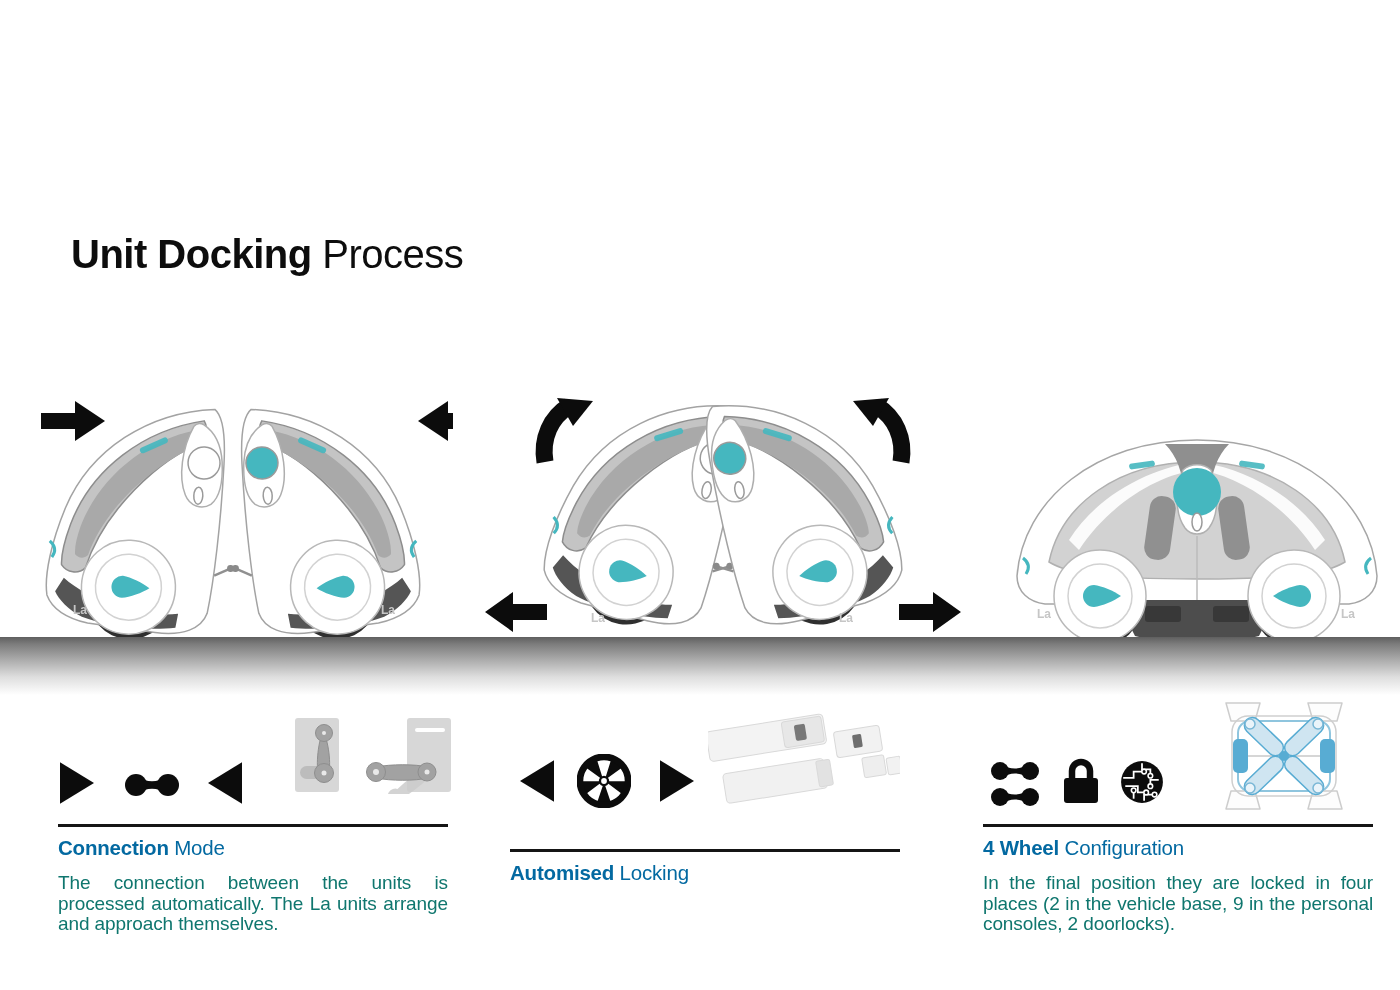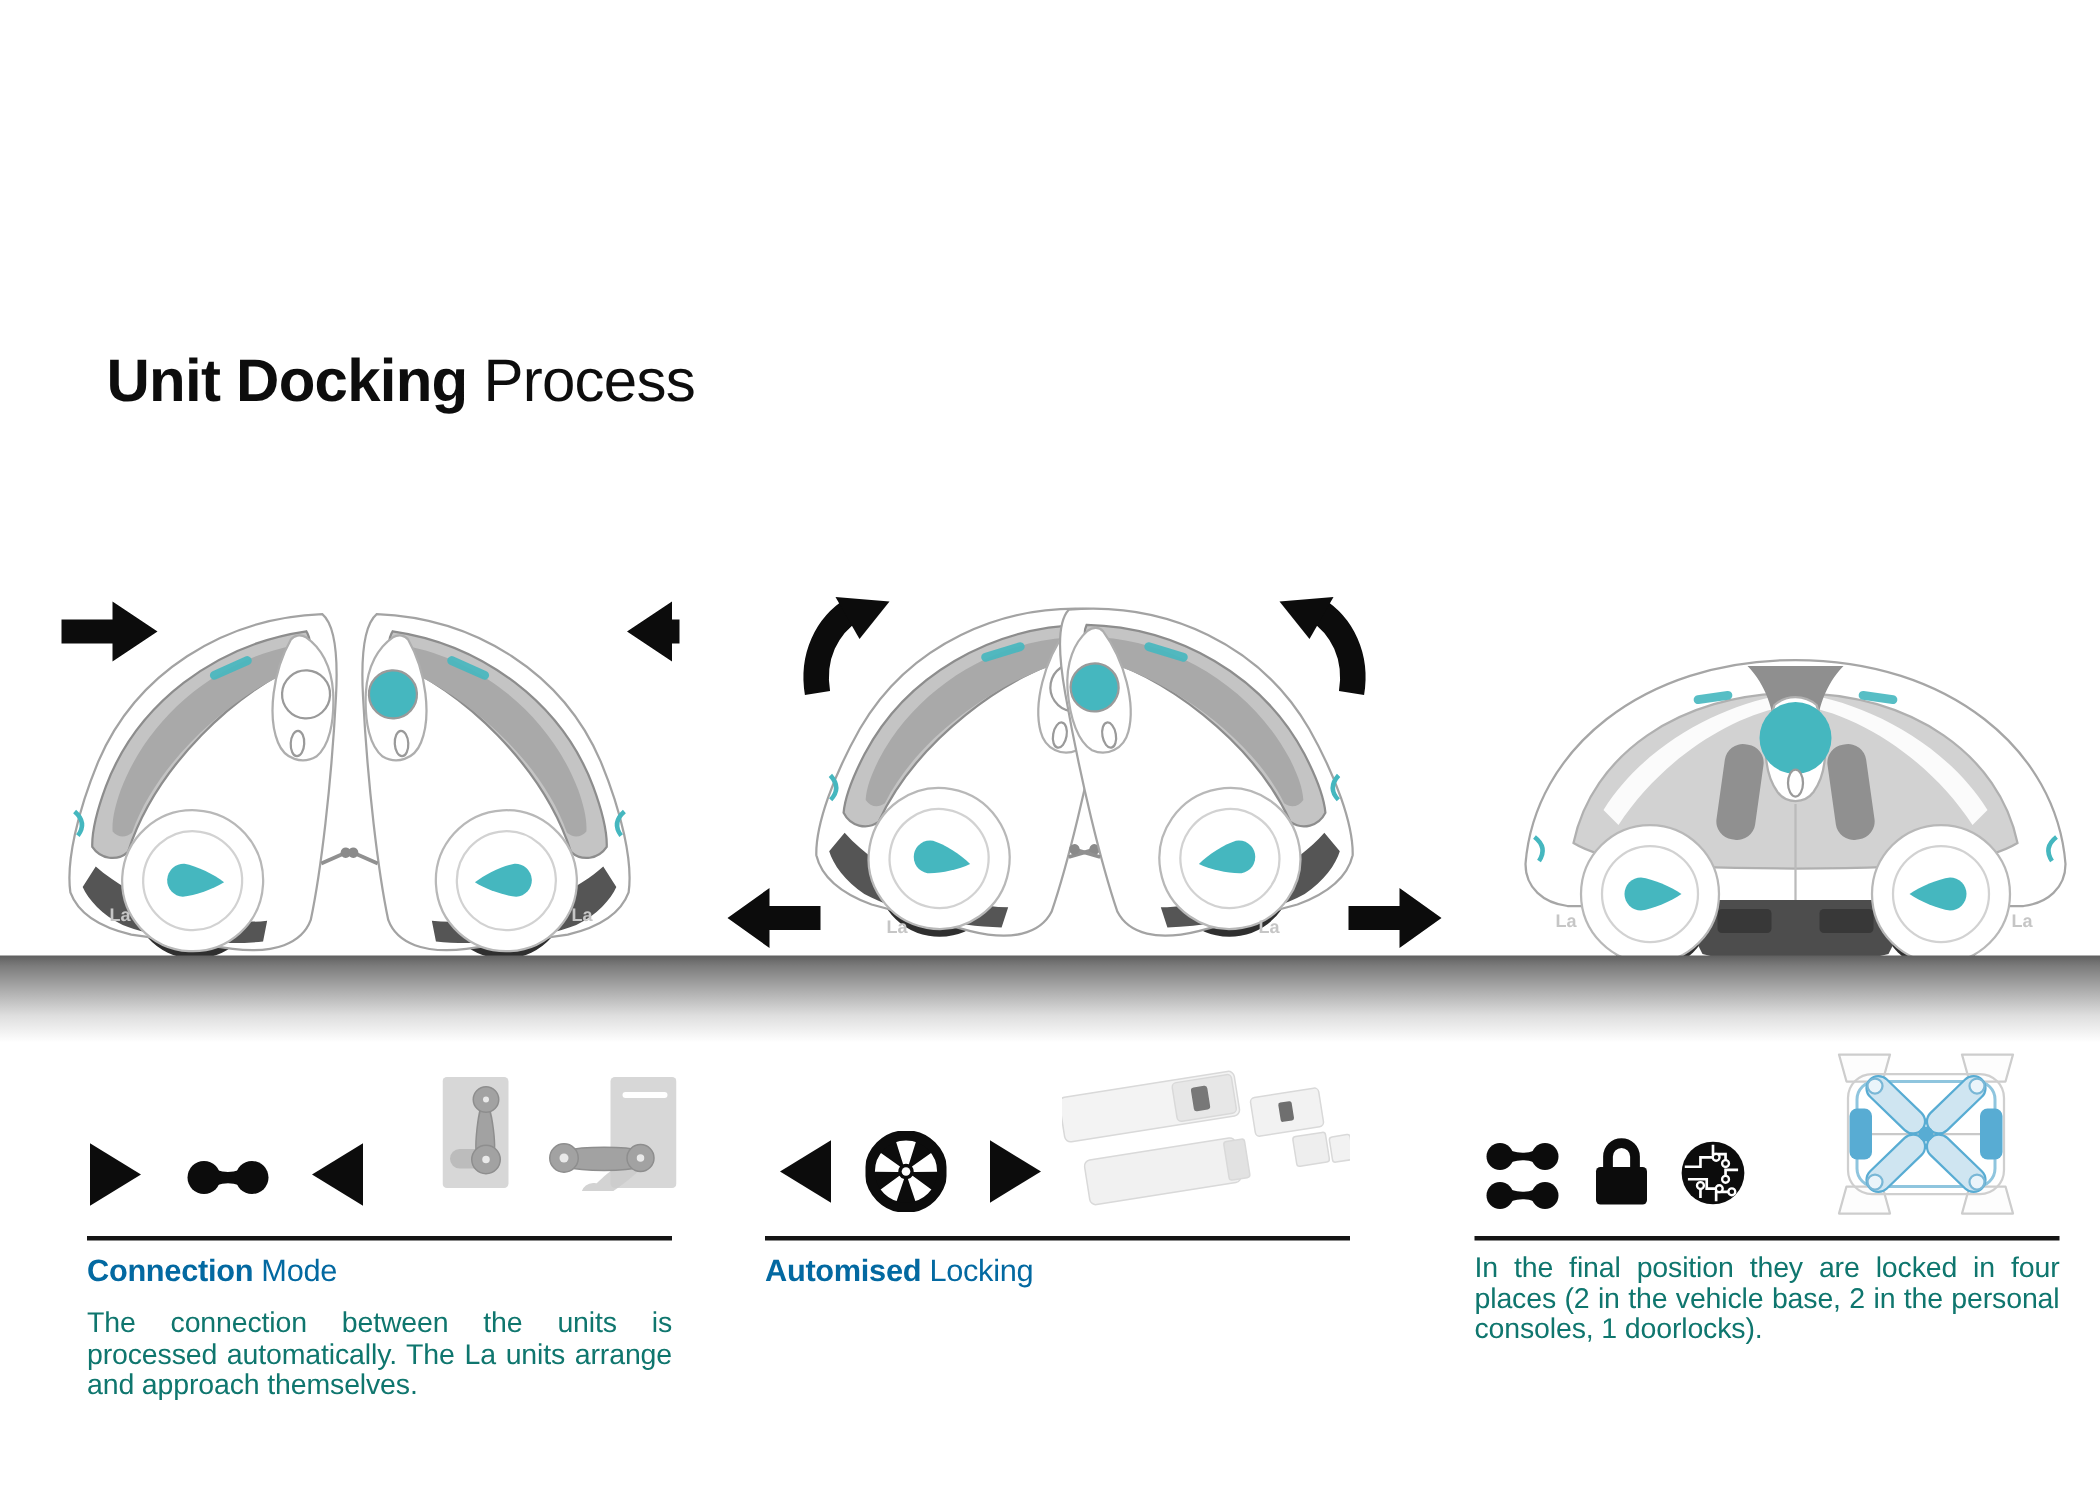--- a/index.html
+++ b/index.html
@@ -24,21 +24,21 @@
     background:linear-gradient(to bottom,#5f5f5f 0px,#7c7c7c 7px,#a9a9a9 22px,#dedede 40px,#ffffff 58px);
   }
   
   .icons{position:absolute;z-index:3;}
   #icons1{left:58px;top:700px;width:400px;height:112px;}
   #icons2{left:510px;top:690px;width:400px;height:122px;}
   #icons3{left:983px;top:695px;width:400px;height:117px;}
   .icons .ic{position:absolute;display:block;line-height:0;}
   .col{position:absolute;width:390px;z-index:3;}
   #col1{left:58px;top:824px;}
-  #col2{left:510px;top:824px;}
+  #col2{left:510px;top:849px;}
   #col3{left:983px;top:824px;}
   .rule{border-top:3px solid #151515;height:0;margin:0 0 9px 0;}
   .col h2{margin:0 0 13px 0;font-size:20.5px;font-weight:400;letter-spacing:-0.2px;color:#0369a1;}
   .col h2 .em{font-weight:700;}
   .col p{margin:0;font-size:19px;line-height:1.08;text-align:justify;color:#0f766e;letter-spacing:-0.1px;}
   .teal{fill:#45b7bf;}
   .blue{fill:#58acd3;}
 </style>
 </head>
 <body>
@@ -306,16 +306,17 @@
     <p>The connection between the units is processed automatically. The La units arrange and approach themselves.</p>
   </section>
 
   <section id="col2" class="col">
     <div class="rule"></div>
     <h2><span class="em">Automised</span><span> Locking</span></h2>
   </section>
 
   <section id="col3" class="col">
     <div class="rule"></div>
-    <p>In the final position they are locked in four places (2 in the vehicle base, 2 in the personal consoles, 1 doorlocks).</p>
+    <h2><span class="em">4 Wheel</span><span> Configuration</span></h2>
+    <p>In the final position they are locked in four places (2 in the vehicle base, 9 in the personal consoles, 2 doorlocks).</p>
   </section>
 
 </div>
 
 </body></html>

